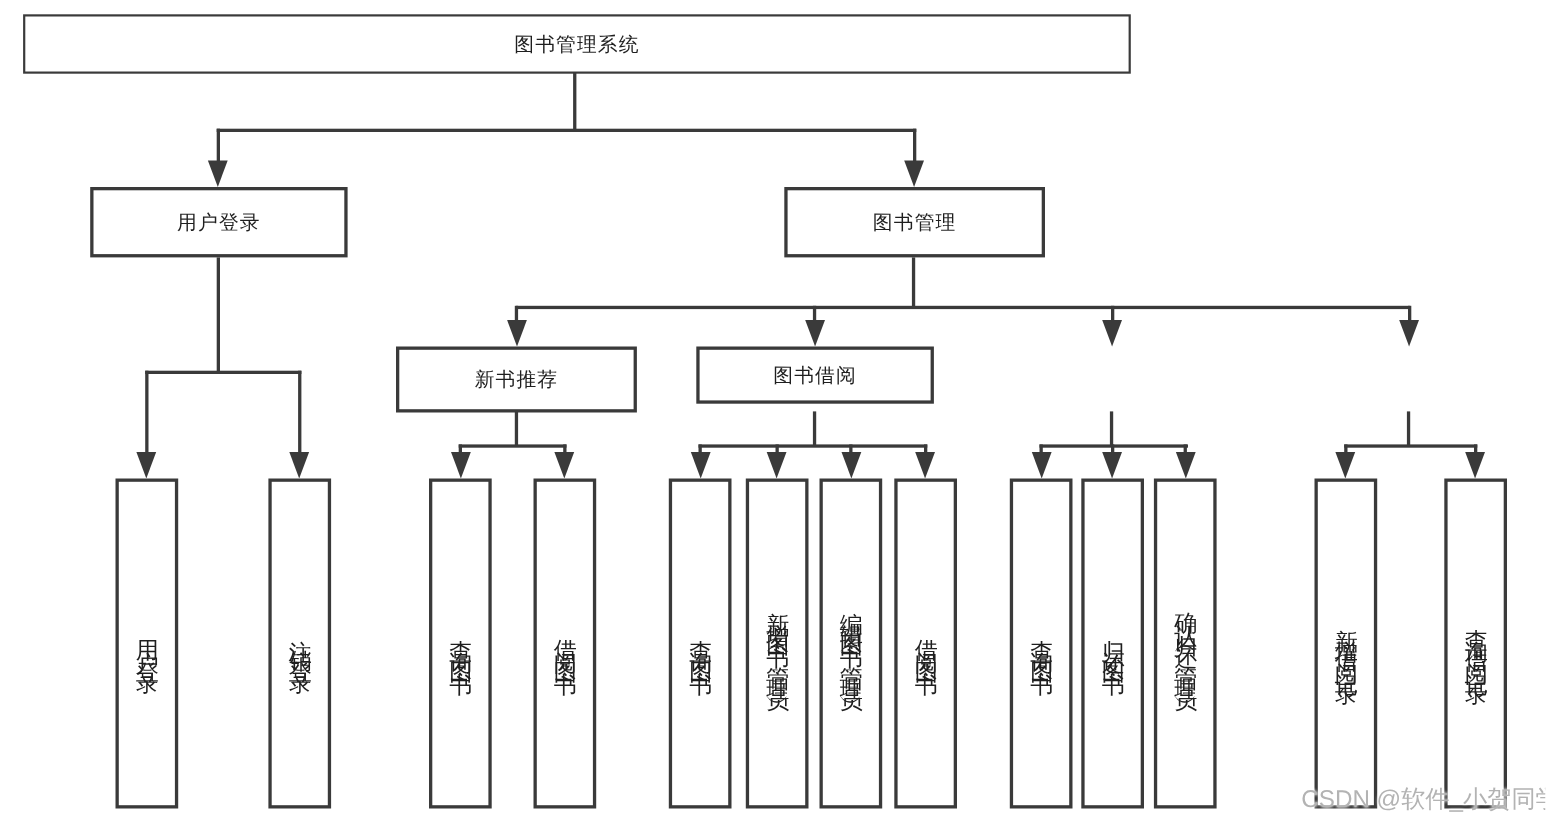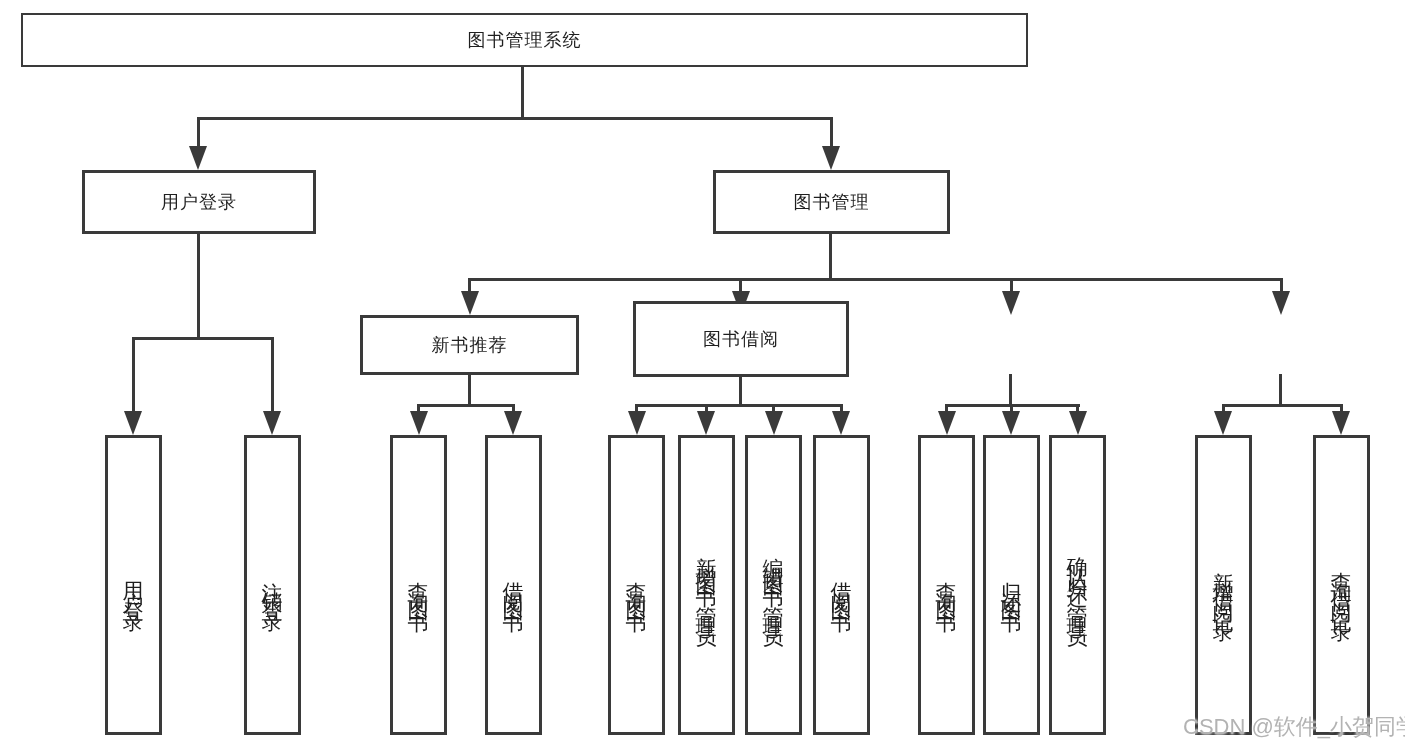--- a/index.html
+++ b/index.html
@@ -95,21 +95,21 @@
   <div class="line" style="left:739px; top:278px; width:3px; height:16px;"></div>
   <div class="tri" style="left:732px; top:291px;"></div>
   <div class="line" style="left:1010px; top:278px; width:3px; height:16px;"></div>
   <div class="tri" style="left:1002px; top:291px;"></div>
   <div class="line" style="left:1280px; top:278px; width:3px; height:16px;"></div>
   <div class="tri" style="left:1272px; top:291px;"></div>
 
   <div class="box hbox" style="left:360px; top:315px; width:219px; height:60px;">
     <span>新书推荐</span>
   </div>
-  <div class="box hbox" style="left:633px; top:301px; width:216px; height:76px;">
+  <div class="box hbox" style="left:633px; top:315px; width:216px; height:52px;">
     <span>图书借阅</span>
   </div>
 
   <div class="line" style="left:468px; top:374px; width:3px; height:32px;"></div>
   <div class="line" style="left:417px; top:404px; width:98px; height:3px;"></div>
   <div class="line" style="left:417px; top:404px; width:3px; height:10px;"></div>
   <div class="tri" style="left:410px; top:411px;"></div>
   <div class="line" style="left:512px; top:404px; width:3px; height:10px;"></div>
   <div class="tri" style="left:504px; top:411px;"></div>
 

